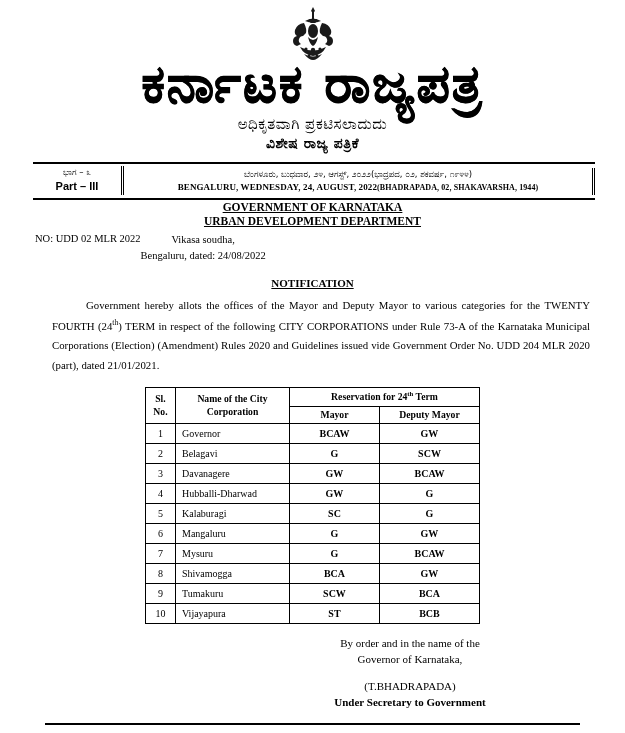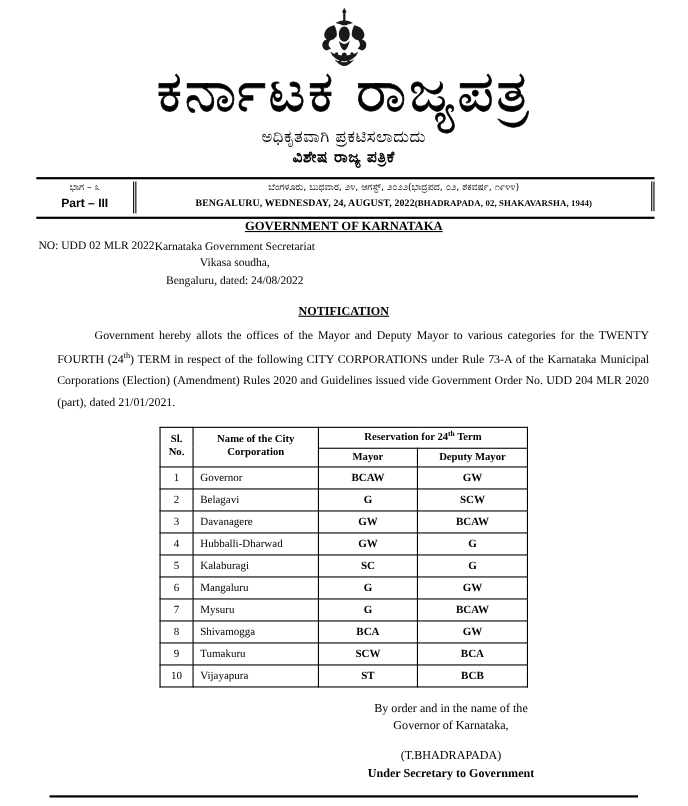--- a/index.html
+++ b/index.html
@@ -31,21 +31,21 @@
   }
   .emblem {
     display: block;
     margin: 0 auto;
     width: 62px;
     height: 58px;
   }
   .gazette-title {
     font-family: "DejaVu Sans", "Liberation Sans", sans-serif;
     font-size: 52px;
-    font-weight: normal;
+    font-weight: bold;
     line-height: 0.95;
     letter-spacing: 2px;
     margin-top: -4px;
     white-space: nowrap;
     -webkit-text-stroke: 0.6px #000;
   }
   .sub-line-1 {
     font-family: "DejaVu Sans", "Liberation Sans", sans-serif;
     font-size: 15px;
     margin-top: 6px;
@@ -60,21 +60,21 @@
   }
 
   
   .issue-bar-wrap {
     margin: 10px 30px 0 33px;
     border-top: 2px solid #000;
     border-bottom: 2px solid #000;
   }
   .issue-bar {
     display: flex;
-    align-items: flex-start;
+    align-items: flex-end;
     padding: 2px 0 3px 0;
   }
   .issue-col-left {
     width: 88px;
     flex: 0 0 88px;
     text-align: center;
     padding: 1px 0;
     border-right: 3px double #000;
   }
   .issue-col-mid {
@@ -275,26 +275,26 @@
         <div class="kan-small">ಬೆಂಗಳೂರು, ಬುಧವಾರ, ೨೪, ಆಗಸ್ಟ್, ೨೦೨೨(ಭಾದ್ರಪದ, ೦೨, ಶಕವರ್ಷ, ೧೯೪೪)</div>
         <div class="lat-small">
           <span>BENGALURU, WEDNESDAY, 24, AUGUST, 2022</span><span class="paren-kan">(BHADRAPADA, 02, SHAKAVARSHA, 1944)</span>
         </div>
       </div>
     </div>
   </div>
 
   <div class="dept-head">
     <div><span class="u">GOVERNMENT OF KARNATAKA</span></div>
+    <div><span class="u">URBAN  DEVELOPMENT  DEPARTMENT</span></div>
   </div>
 
   <div class="ref-row">
     <div class="ref-no">NO: UDD 02 MLR 2022</div>
     <div class="ref-addr">
-      <div>Karnataka Government Secretariat</div>
       <div>Vikasa soudha,</div>
       <div>Bengaluru, dated: 24/08/2022</div>
     </div>
   </div>
 
   <div class="notif-title">
     <span>NOTIFICATION</span>
   </div>
   <div class="notif-body">
     <span class="indent"></span><span>Government hereby allots the offices of the Mayor and Deputy Mayor to various  categories for the TWENTY FOURTH (24</span><sup>th</sup><span>) TERM  in respect of the following CITY CORPORATIONS under  Rule 73-A of the Karnataka Municipal Corporations (Election) (Amendment) Rules 2020 and Guidelines issued vide Government Order No. UDD 204 MLR 2020 (part), dated 21/01/2021.</span>

